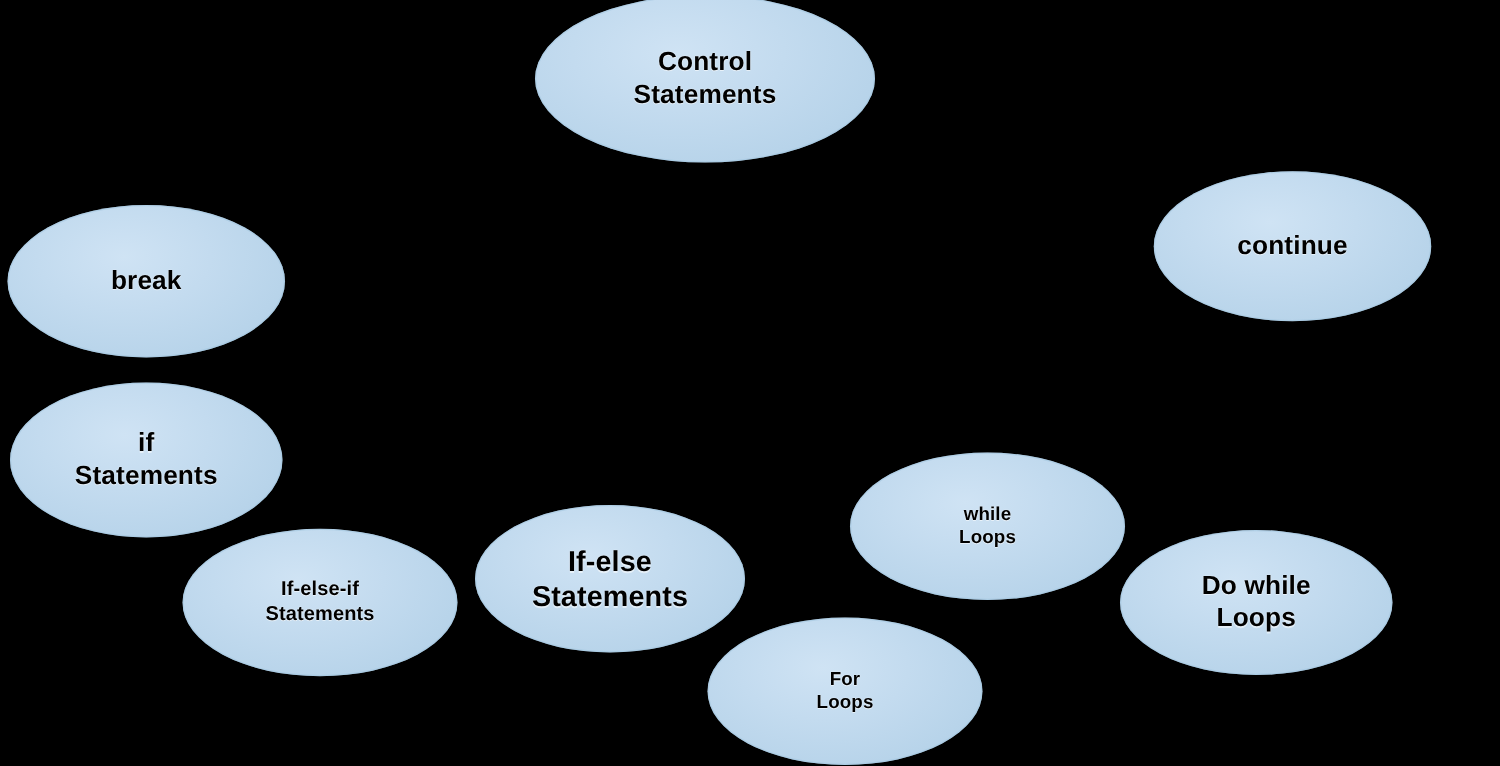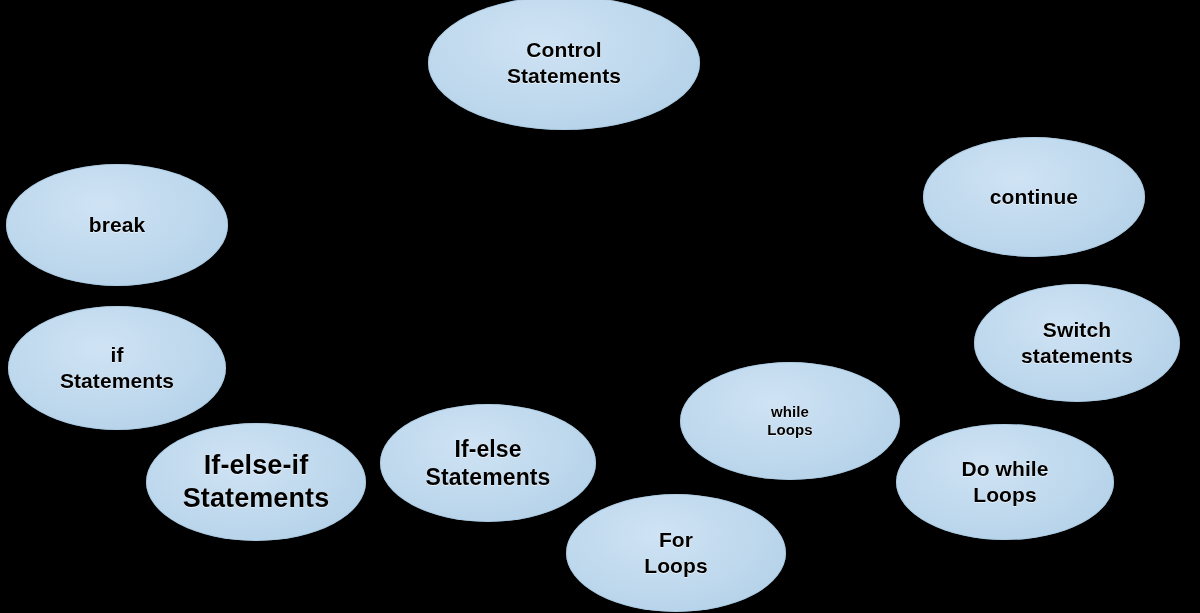--- a/index.html
+++ b/index.html
@@ -53,37 +53,33 @@
     <div class="node" style="left: 923px; top: 137px; width: 222px; height: 120px;">
       <div class="node-label" style="font-size: 21px;">continue</div>
     </div>
     <div class="node" style="left: 6px; top: 164px; width: 222px; height: 122px;">
       <div class="node-label" style="font-size: 21px;">break</div>
     </div>
     <div class="node" style="left: 8px; top: 306px; width: 218px; height: 124px; align-items: center;">
       <div class="node-label" style="font-size: 21px;">if
 Statements</div>
     </div>
-    <div class="node" style="left: 974px; top: 284px; width: 206px; height: 118px;">
-      <div class="node-label" style="font-size: 21px;">Switch
-statements</div>
-    </div>
     <div class="node" style="left: 146px; top: 423px; width: 220px; height: 118px;">
-      <div class="node-label" style="font-size: 27px;">If-else-if
+      <div class="node-label" style="font-size: 16px;">If-else-if
 Statements</div>
     </div>
     <div class="node" style="left: 380px; top: 404px; width: 216px; height: 118px;">
       <div class="node-label" style="font-size: 23px;">If-else
 Statements</div>
     </div>
     <div class="node" style="left: 680px; top: 362px; width: 220px; height: 118px;">
       <div class="node-label" style="font-size: 15px;">while
 Loops</div>
     </div>
     <div class="node" style="left: 896px; top: 424px; width: 218px; height: 116px;">
       <div class="node-label" style="font-size: 21px; text-align: center;">Do while
 Loops</div>
     </div>
     <div class="node" style="left: 566px; top: 494px; width: 220px; height: 118px;">
-      <div class="node-label" style="font-size: 21px;">For
+      <div class="node-label" style="font-size: 15px;">For
 Loops</div>
     </div>
   </div>
 
 </body></html>

